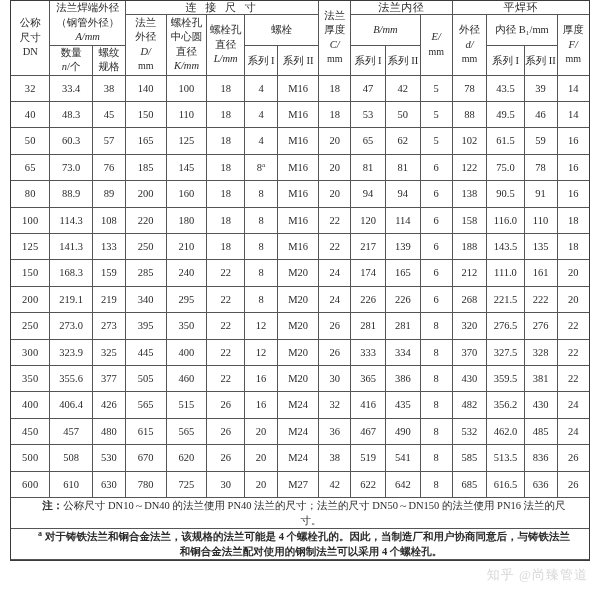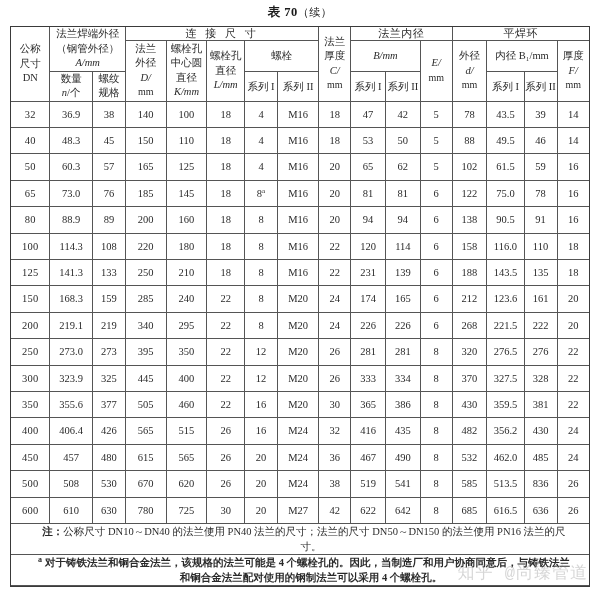--- a/index.html
+++ b/index.html
@@ -129,37 +129,33 @@
     vertical-align: super;
     line-height: 0;
     margin-right: 3px;
   }
 
   
   .watermark {
     position: absolute;
     right: 12px;
     bottom: 8px;
-    font-size: 17px;
+    font-size: 13px;
     letter-spacing: 1px;
     color: rgba(120,120,120,0.30);
-    font-family: Liberation Mono, monospace;
+    font-family: Liberation Serif, serif;
     pointer-events: none;
     white-space: nowrap;
   }
 </style>
 </head>
 <body>
 
 <div class="page">
 
-  <div class="title">
-    <span>表</span>
-    <span>70</span><span class="paren">（续）</span>
-  </div>
 
   <div class="table-wrap">
   <table class="main">
     <colgroup>
       <col style="width:6.6%">
           <col style="width:7.2%">
           <col style="width:5.6%">
       <col style="width:6.9%">
           <col style="width:6.9%">
           <col style="width:6.4%">
@@ -253,21 +249,21 @@
 
       <tr>
         <th>系列 I</th>
         <th>系列 II</th>
       </tr>
     </thead>
 
     <tbody id="tbody">
           <tr>
             <td class="dn">32</td>
-            <td>36.9</td>
+            <td>33.4</td>
             <td>38</td>
             <td>140</td>
             <td>100</td>
             <td>18</td>
             <td>4</td>
             <td>M16</td>
             <td>18</td>
             <td>47</td>
             <td>42</td>
             <td>5</td>
@@ -369,21 +365,21 @@
           <tr>
             <td class="dn">125</td>
             <td>141.3</td>
             <td>133</td>
             <td>250</td>
             <td>210</td>
             <td>18</td>
             <td>8</td>
             <td>M16</td>
             <td>22</td>
-            <td>231</td>
+            <td>217</td>
             <td>139</td>
             <td>6</td>
             <td>188</td>
             <td>143.5</td>
             <td>135</td>
             <td>18</td>
           </tr>
           <tr>
             <td class="dn">150</td>
             <td>168.3</td>
@@ -391,21 +387,21 @@
             <td>285</td>
             <td>240</td>
             <td>22</td>
             <td>8</td>
             <td>M20</td>
             <td>24</td>
             <td>174</td>
             <td>165</td>
             <td>6</td>
             <td>212</td>
-            <td>123.6</td>
+            <td>111.0</td>
             <td>161</td>
             <td>20</td>
           </tr>
           <tr>
             <td class="dn">200</td>
             <td>219.1</td>
             <td>219</td>
             <td>340</td>
             <td>295</td>
             <td>22</td>

